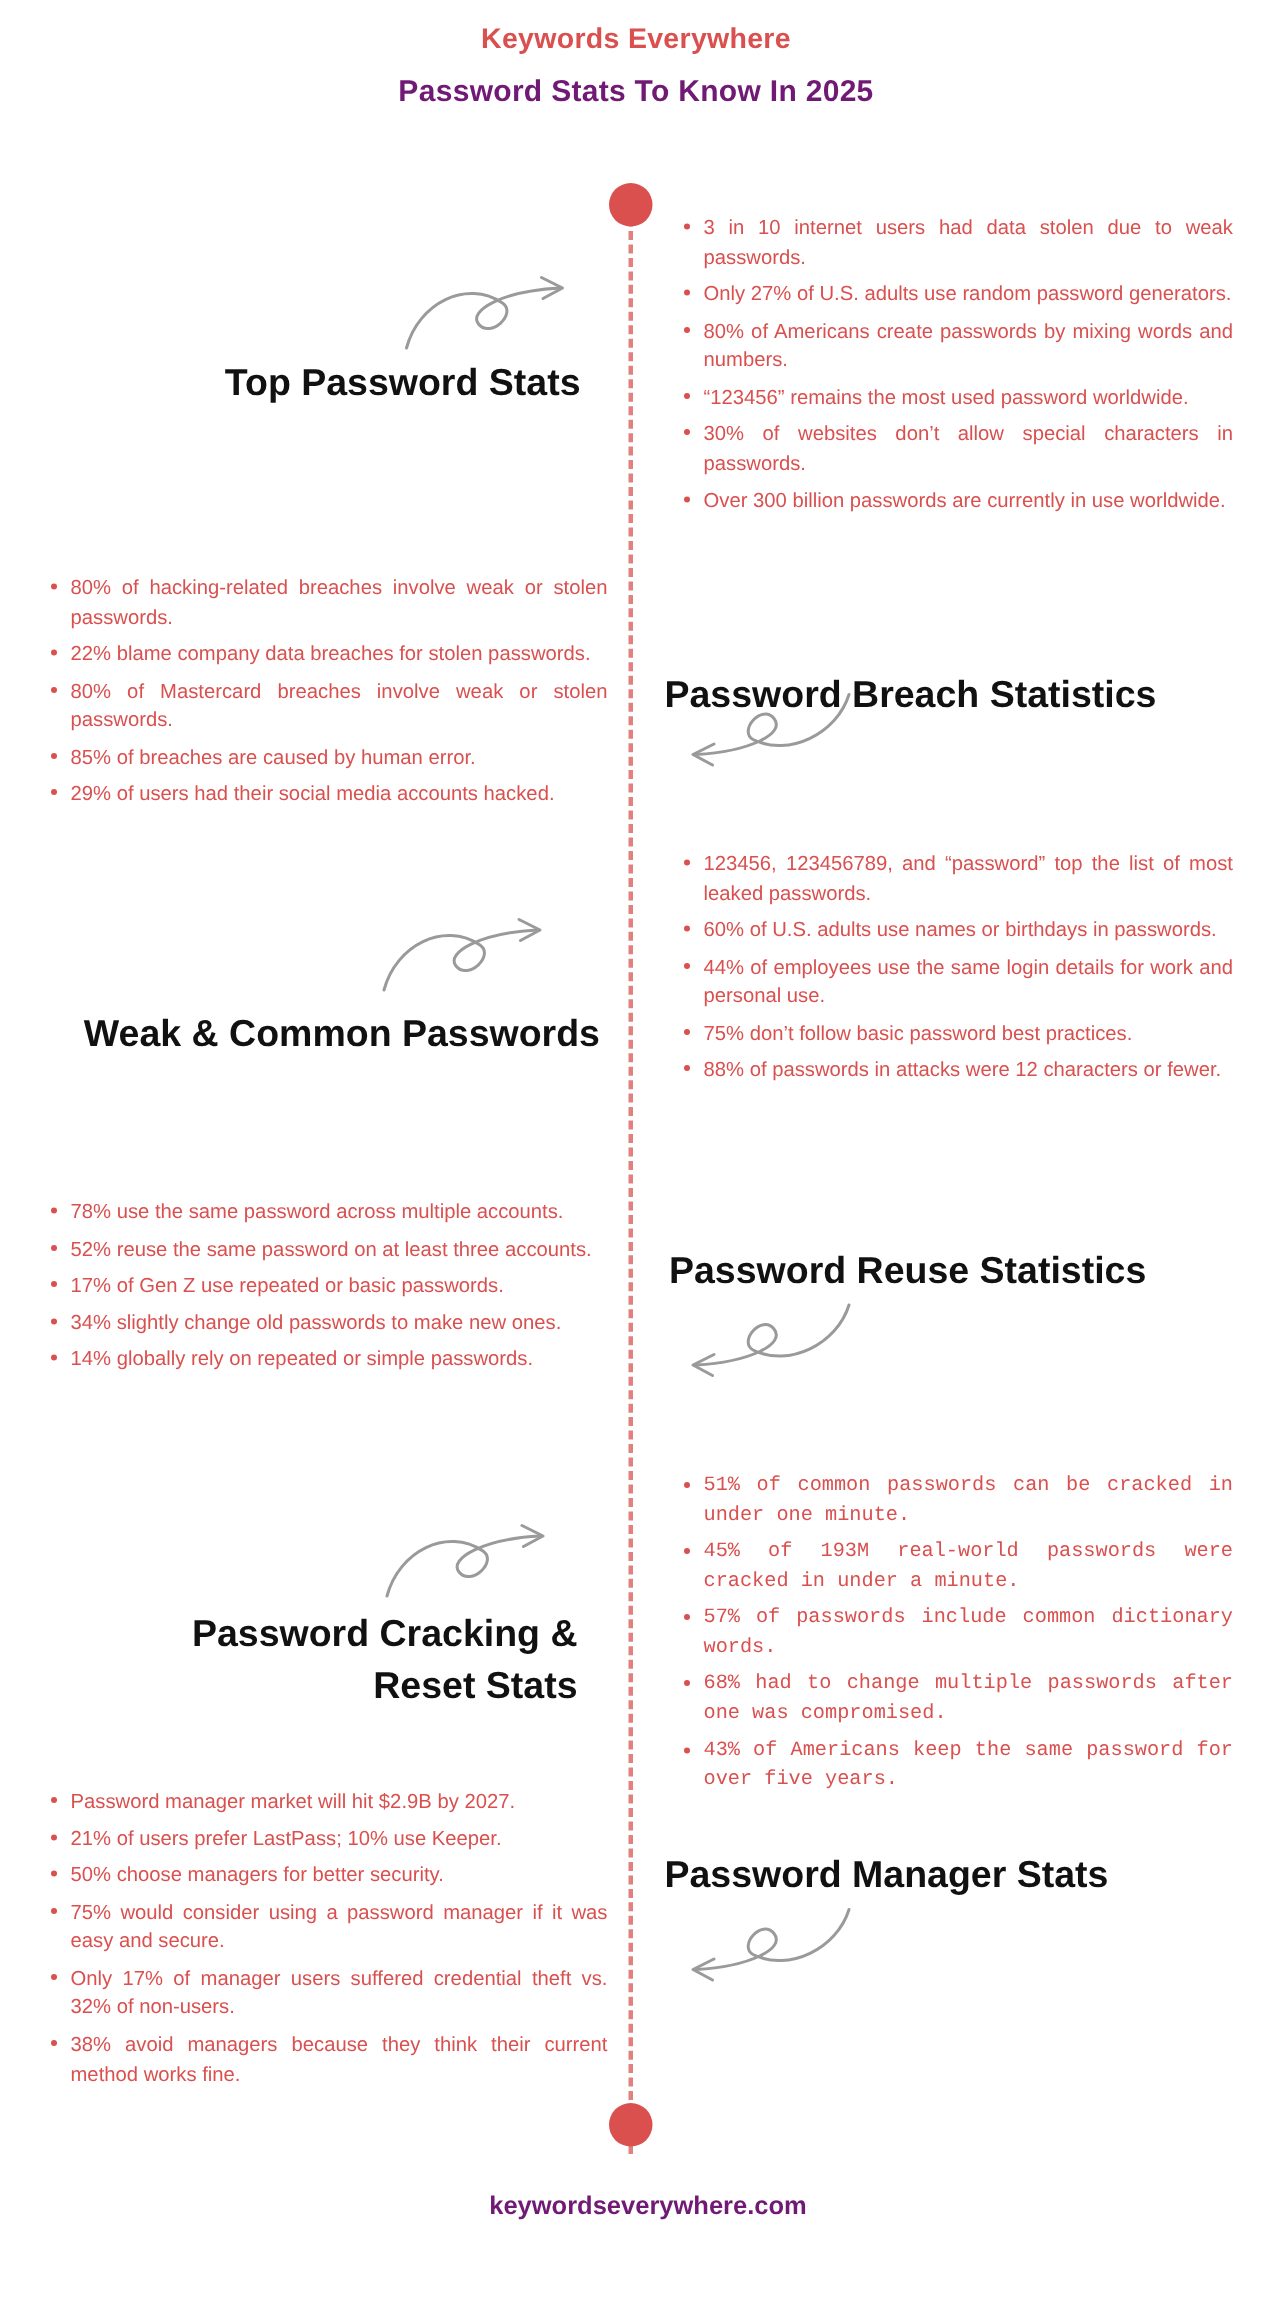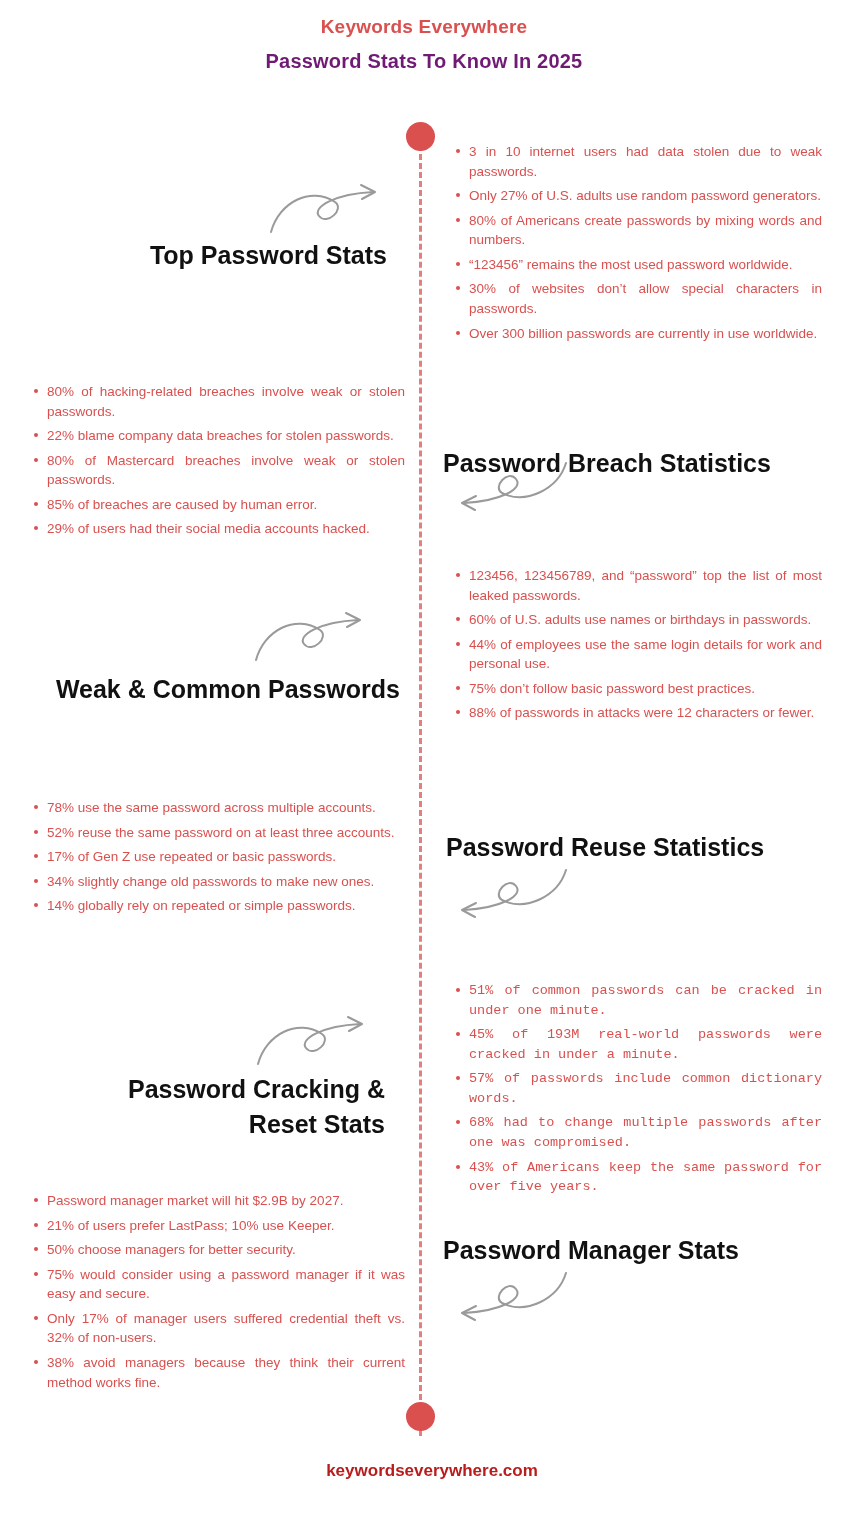--- a/index.html
+++ b/index.html
@@ -98,21 +98,21 @@
     height: 62px;
   }
   .arrow svg { width: 100%; height: 100%; display: block; }
 
   
   .footer {
     position: absolute;
     left: 0; right: 0;
     top: 1461px;
     text-align: center;
-    color: #b91c1c;
+    color: #701a75;
     font-weight: bold;
     font-size: 17px;
     padding-left: 16px;
   }
 </style>
 </head>
 <body>
 
 <div class="page">
 

